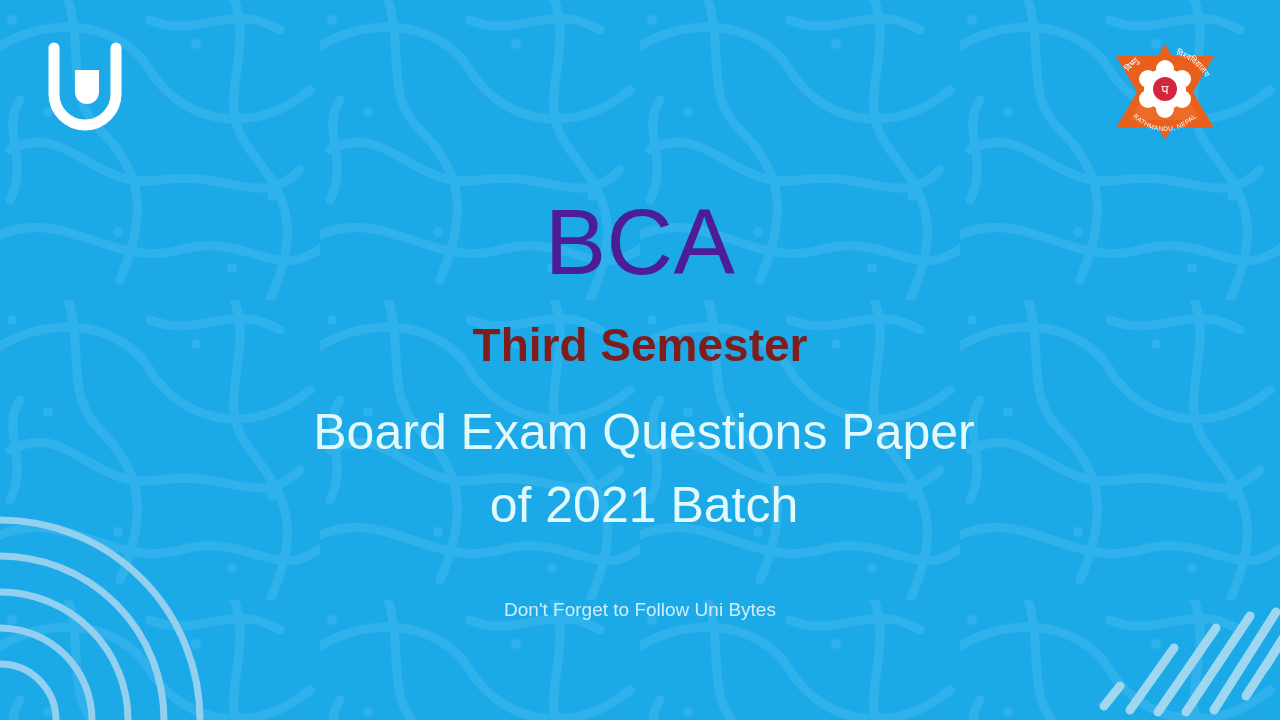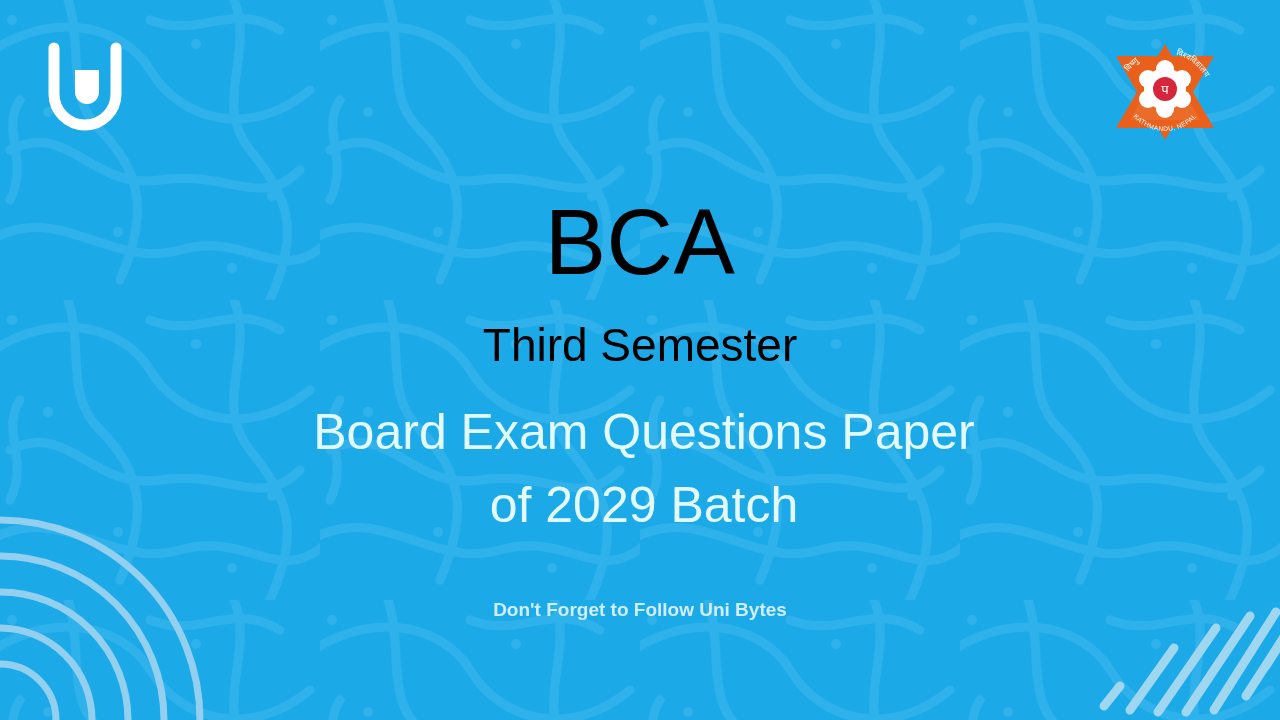--- a/index.html
+++ b/index.html
@@ -78,52 +78,52 @@
     text-align: center;
   }
   .title-main {
     position: absolute;
     top: 196px;
     left: 0;
     right: 0;
     font-size: 92px;
     line-height: 1;
     font-weight: 400;
-    color: #000000;
+    color: #4c1d95;
     letter-spacing: 0.5px;
   }
   .title-sub {
     position: absolute;
     top: 318px;
     left: 0;
     right: 0;
     font-size: 46px;
     line-height: 1.18;
-    font-weight: 400;
-    color: #000000;
+    font-weight: 700;
+    color: #7f1d1d;
   }
   .title-desc {
     position: absolute;
     top: 396px;
     left: 8px;
     right: 0;
     font-size: 50px;
     line-height: 1.45;
     font-weight: 400;
     color: #E3FAFC;
     padding: 0 120px;
   }
   .footer-note {
     position: absolute;
     top: 599px;
     left: 0;
     right: 0;
     font-size: 19px;
     line-height: 1.2;
-    font-weight: 700;
+    font-weight: 400;
     color: #CFEEFB;
   }
 </style>
 </head>
 <body>
 
 <div class="stage">
 
   <svg class="bg-pattern" viewBox="0 0 1280 720" preserveAspectRatio="xMidYMid slice" aria-hidden="true">
     <defs>
@@ -217,19 +217,19 @@
     </text>
   </svg>
 
   <div class="content">
     <div class="title-main">BCA</div>
 
     <div class="title-sub">Third Semester</div>
 
     <div class="title-desc">
       <div>Board Exam Questions Paper</div>
-      <div>of 2029 Batch</div>
+      <div>of 2021 Batch</div>
     </div>
 
     <div class="footer-note">Don't Forget to Follow Uni Bytes</div>
   </div>
 
 </div>
 
 </body></html>

